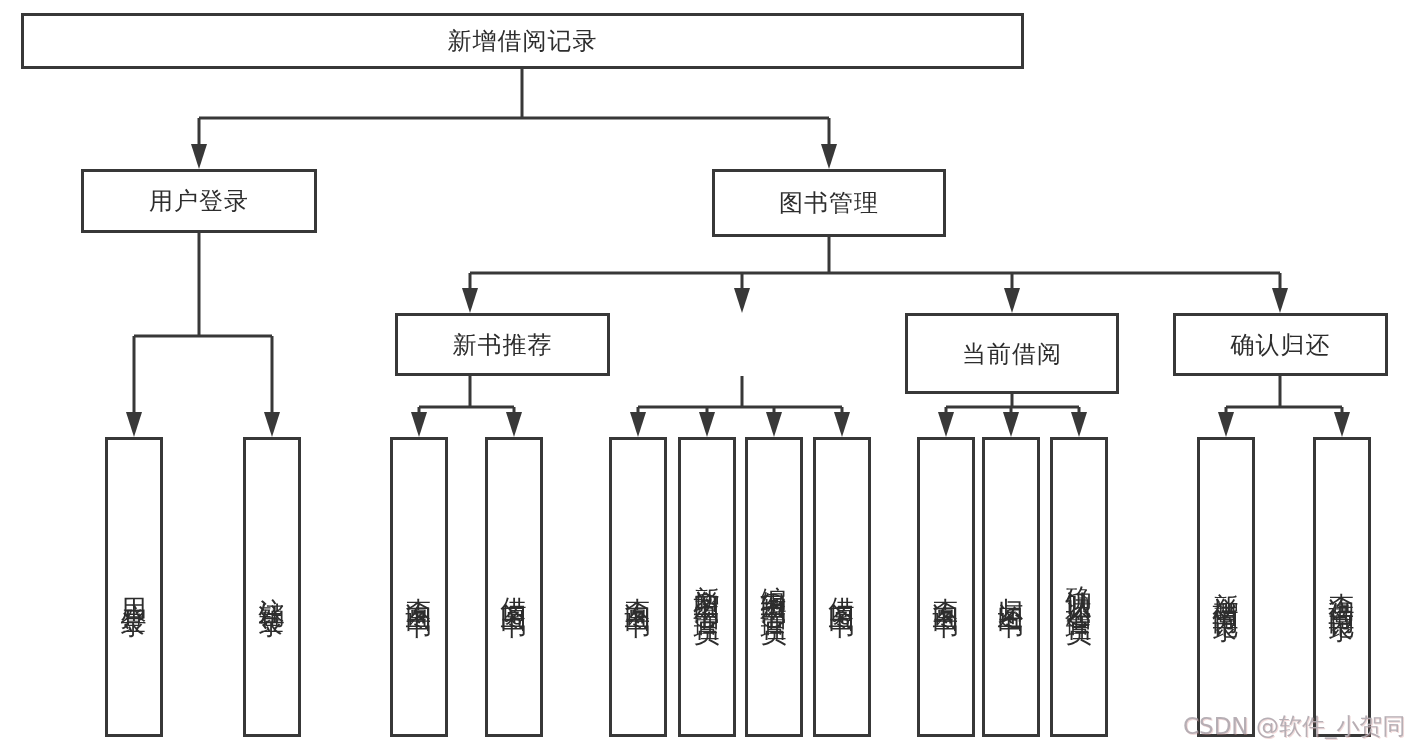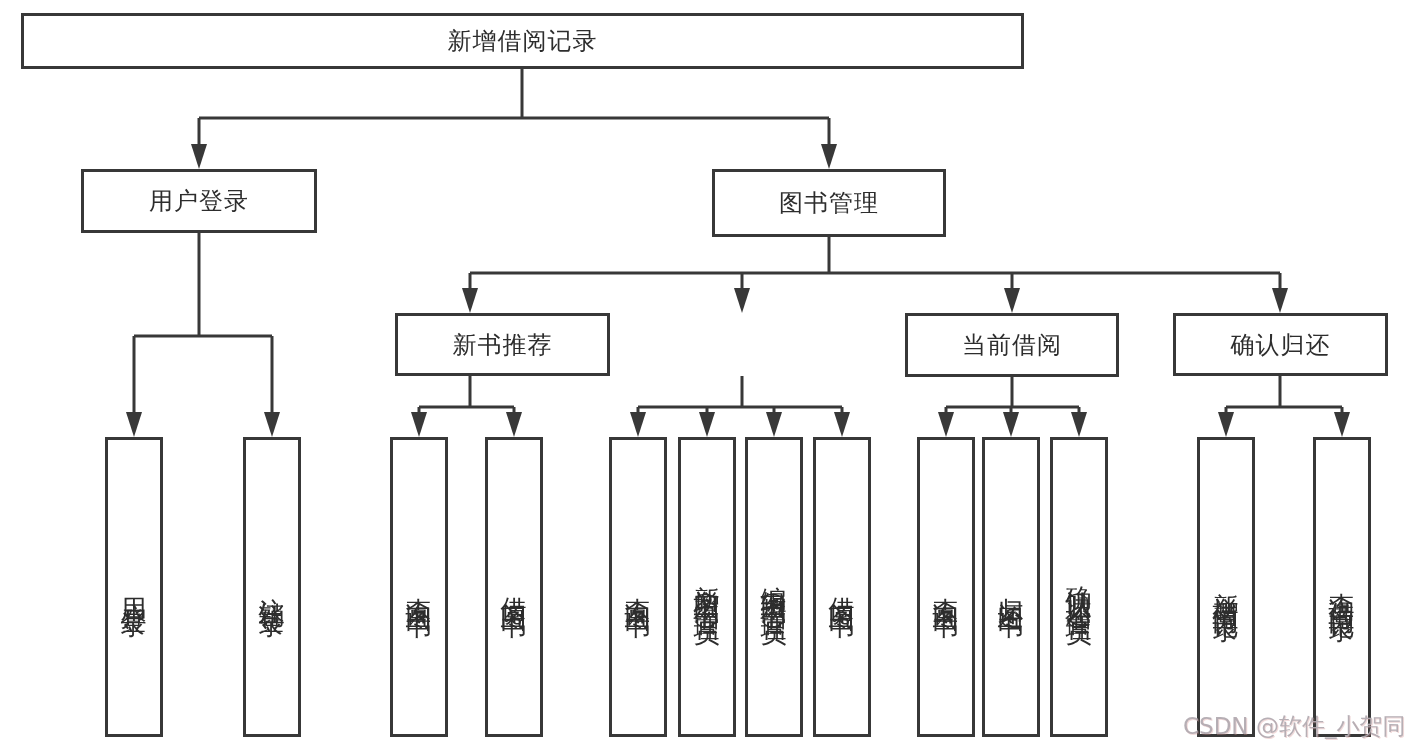--- a/index.html
+++ b/index.html
@@ -129,21 +129,21 @@
   <div class="node" style="left:81px; top:169px; width:236px; height:64px;">
     <span class="hlabel">用户登录</span>
   </div>
   <div class="node" style="left:712px; top:169px; width:234px; height:68px;">
     <span class="hlabel">图书管理</span>
   </div>
 
   <div class="node" style="left:363px; top:313px; width:215px; height:63px;margin-left:32px;">
     <span class="hlabel">新书推荐</span>
   </div>
-  <div class="node" style="left:905px; top:313px; width:214px; height:64px;">
+  <div class="node" style="left:905px; top:313px; width:214px; height:81px;">
     <span class="hlabel">当前借阅</span>
   </div>
   <div class="node" style="left:1173px; top:313px; width:215px; height:63px;">
     <span class="hlabel">确认归还</span>
   </div>
 
   <div class="node" style="left:105px; top:437px; width:58px; height:300px;">
     <span class="vlabel">用户登录</span>
   </div>
   <div class="node" style="left:243px; top:437px; width:58px; height:300px;">

